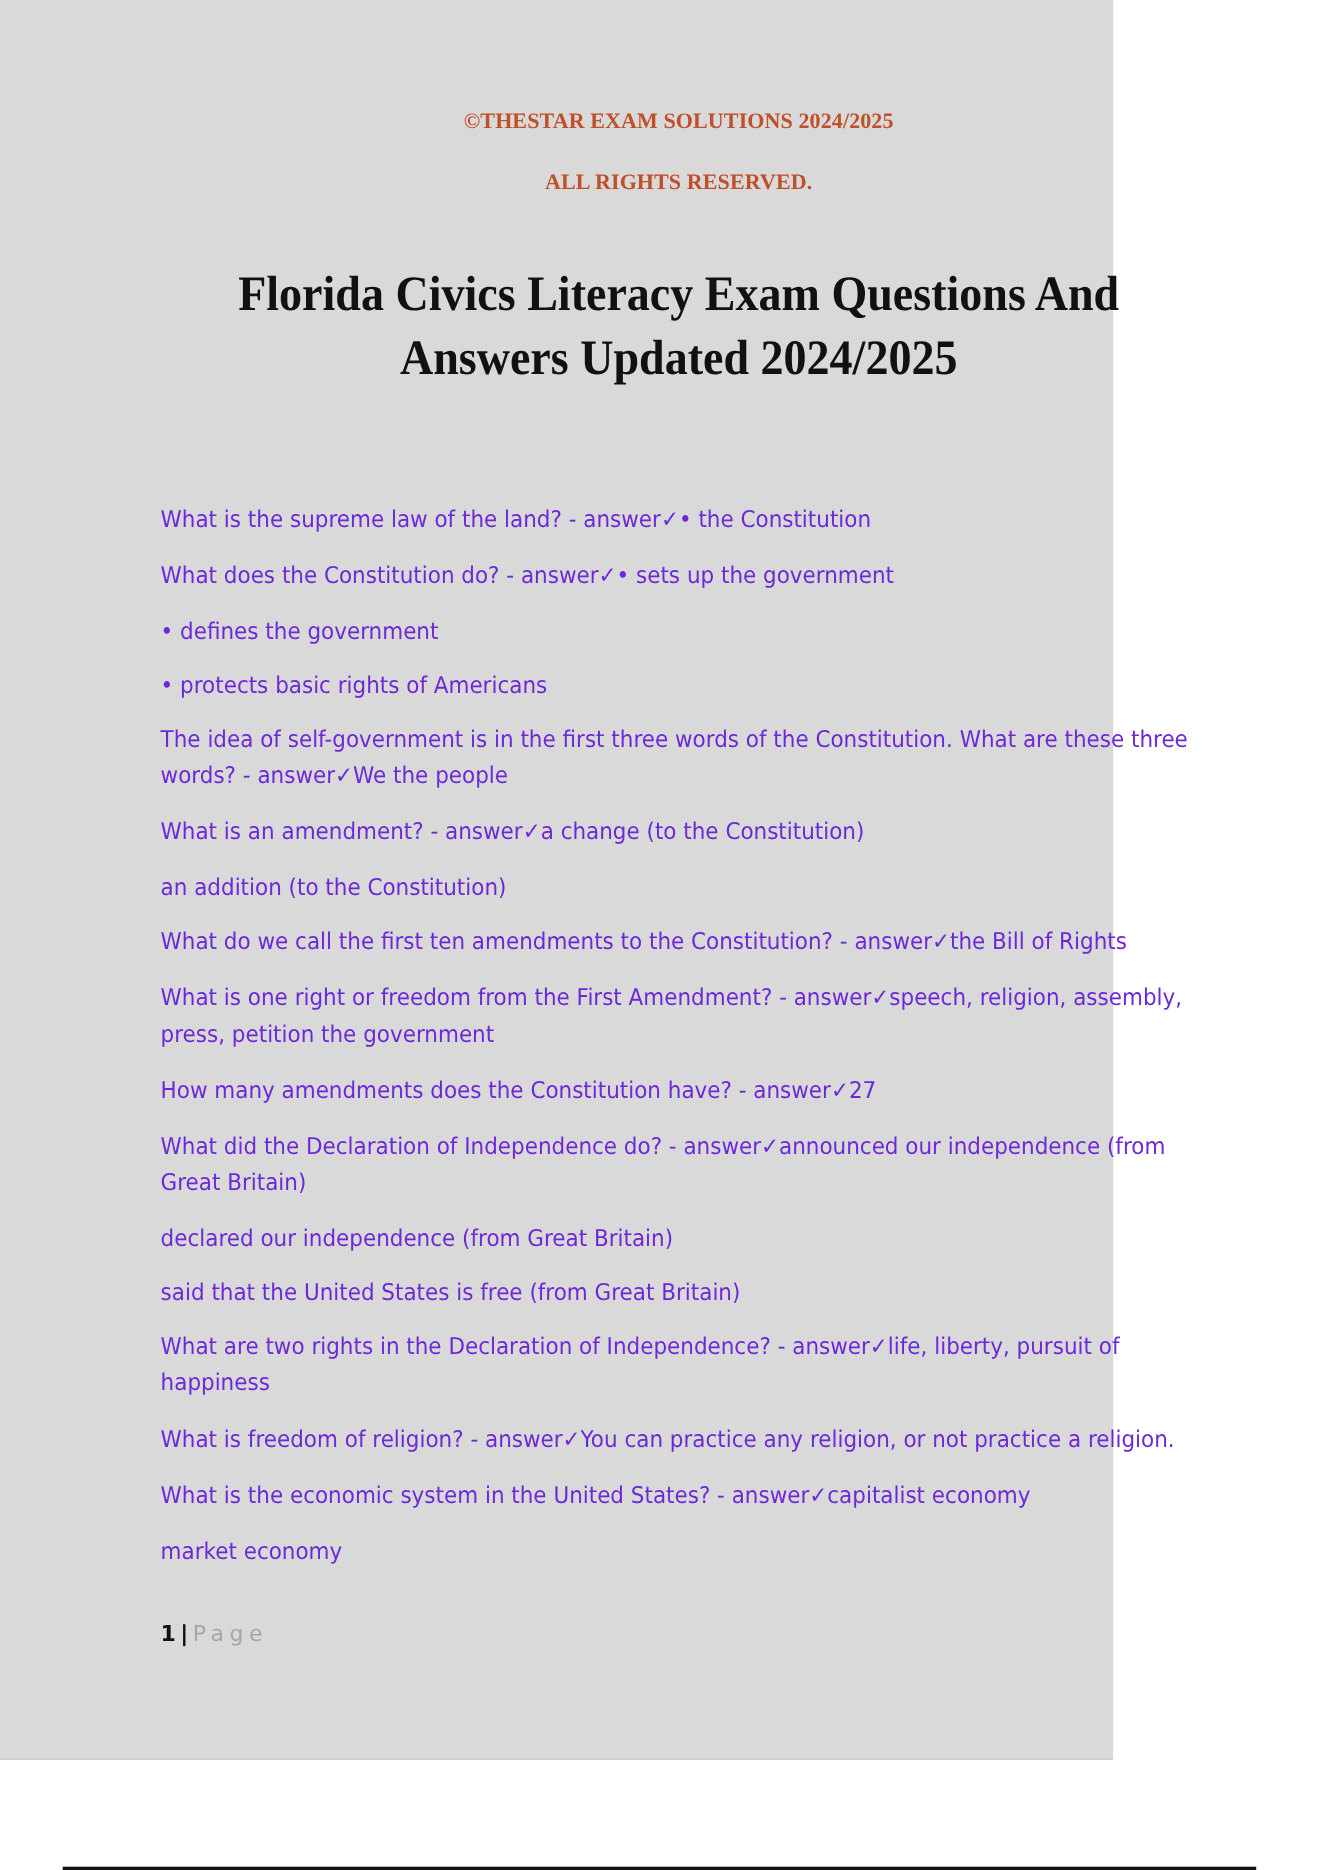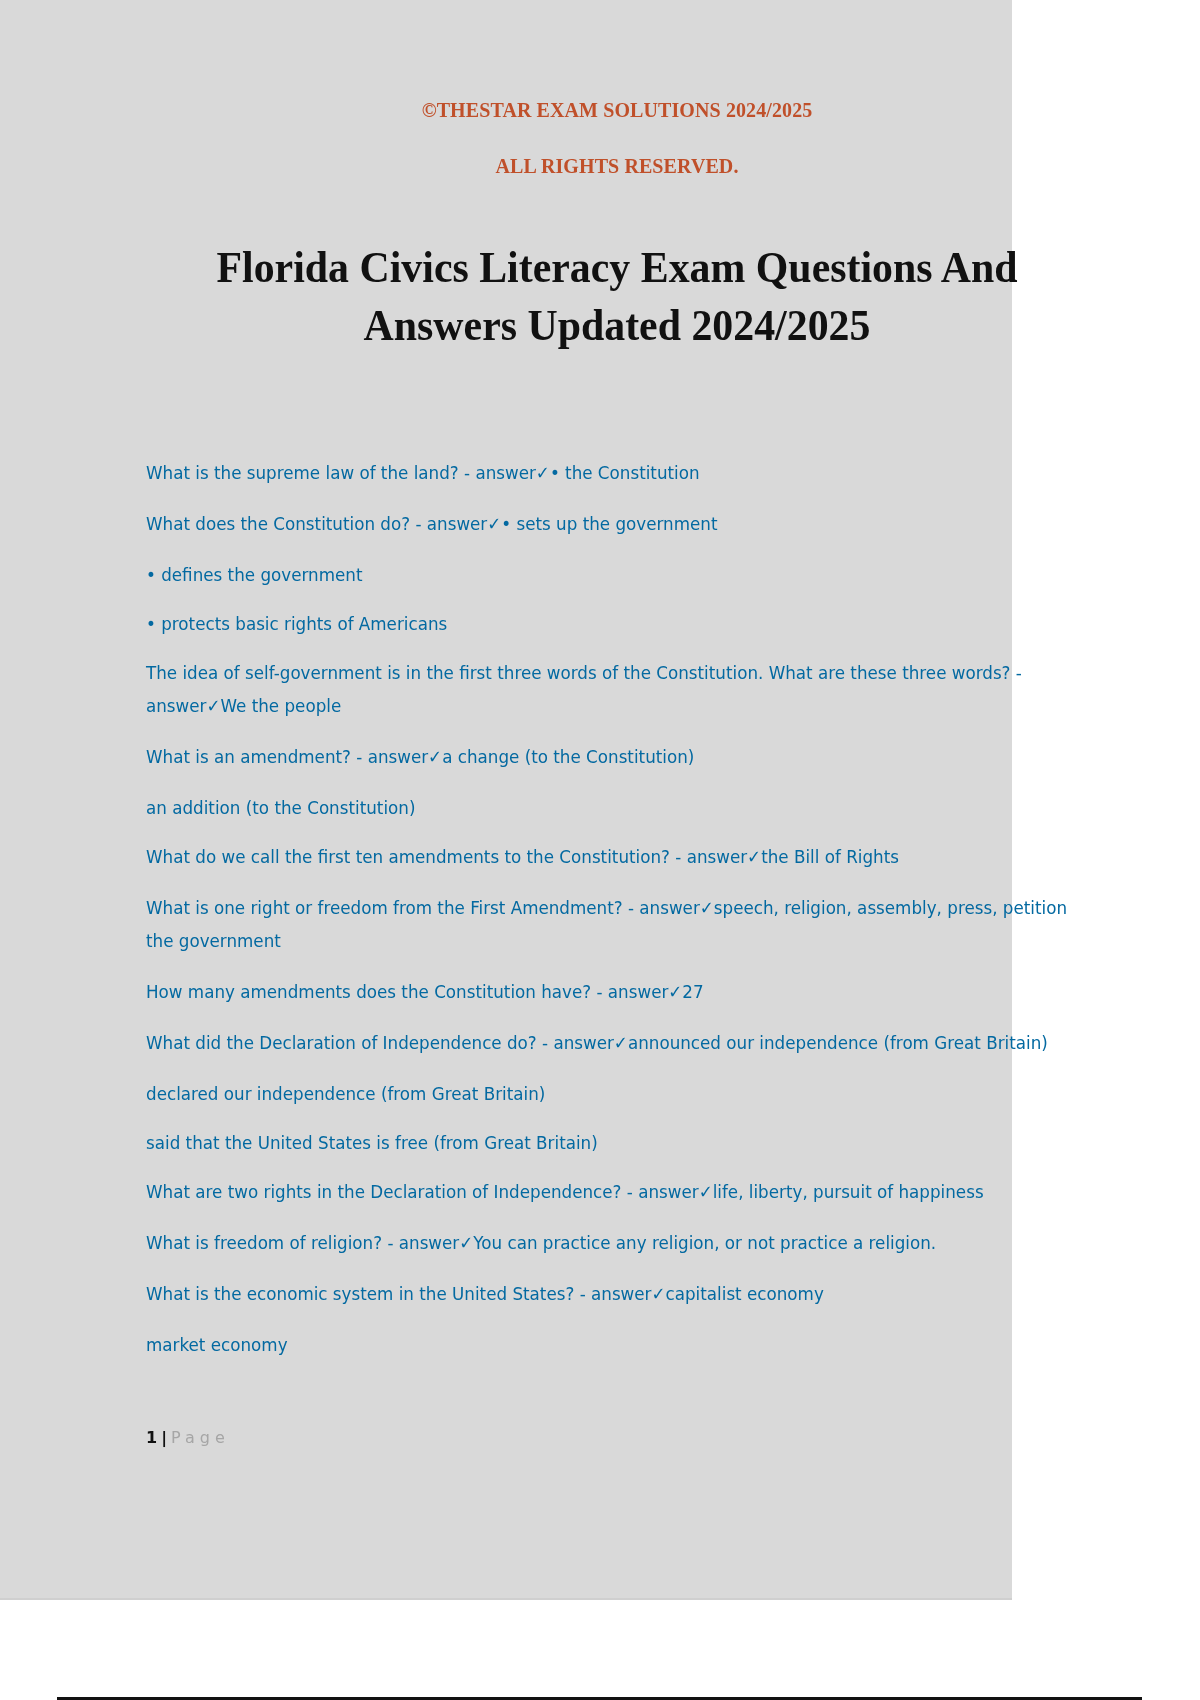--- a/index.html
+++ b/index.html
@@ -23,30 +23,30 @@
   .title {
     position: absolute; left: 140px; width: 954px; top: 238px;
     text-align: center;
     font-family: "Liberation Serif", serif; font-weight: bold;
     font-size: 45px; line-height: 58px; color: #111111;
     transform: scaleX(0.93); transform-origin: center top;
   }
   .body {
     position: absolute; left: 146px; top: 456px; width: 950px;
     font-family: "DejaVu Sans", sans-serif;
-    font-size: 18px; color: #0369a1;
+    font-size: 21px; color: #6d28d9;
   }
   .para {
     margin: 0 0 18px 0; line-height: 33px;
     transform: scaleX(0.93); transform-origin: left top; width: 1022px;
   }
   .para.single { margin-bottom: 16px; }
   .footer {
-    position: absolute; left: 146px; top: 1428px;
-    font-family: "DejaVu Sans", sans-serif; font-size: 16px;
+    position: absolute; left: 146px; top: 1473px;
+    font-family: "DejaVu Sans", sans-serif; font-size: 20px;
   }
   .footer .num { font-weight: bold; color: #111; }
   .footer .sep { font-weight: bold; color: #111; margin: 0 4px 0 4px; }
   .footer .word { color: #a6a6a6; letter-spacing: 5px; }
   .rule {
     position: absolute; left: 57px; top: 1697px; width: 1085px; height: 3px;
     background: #111111;
   }
 </style>
 </head>

